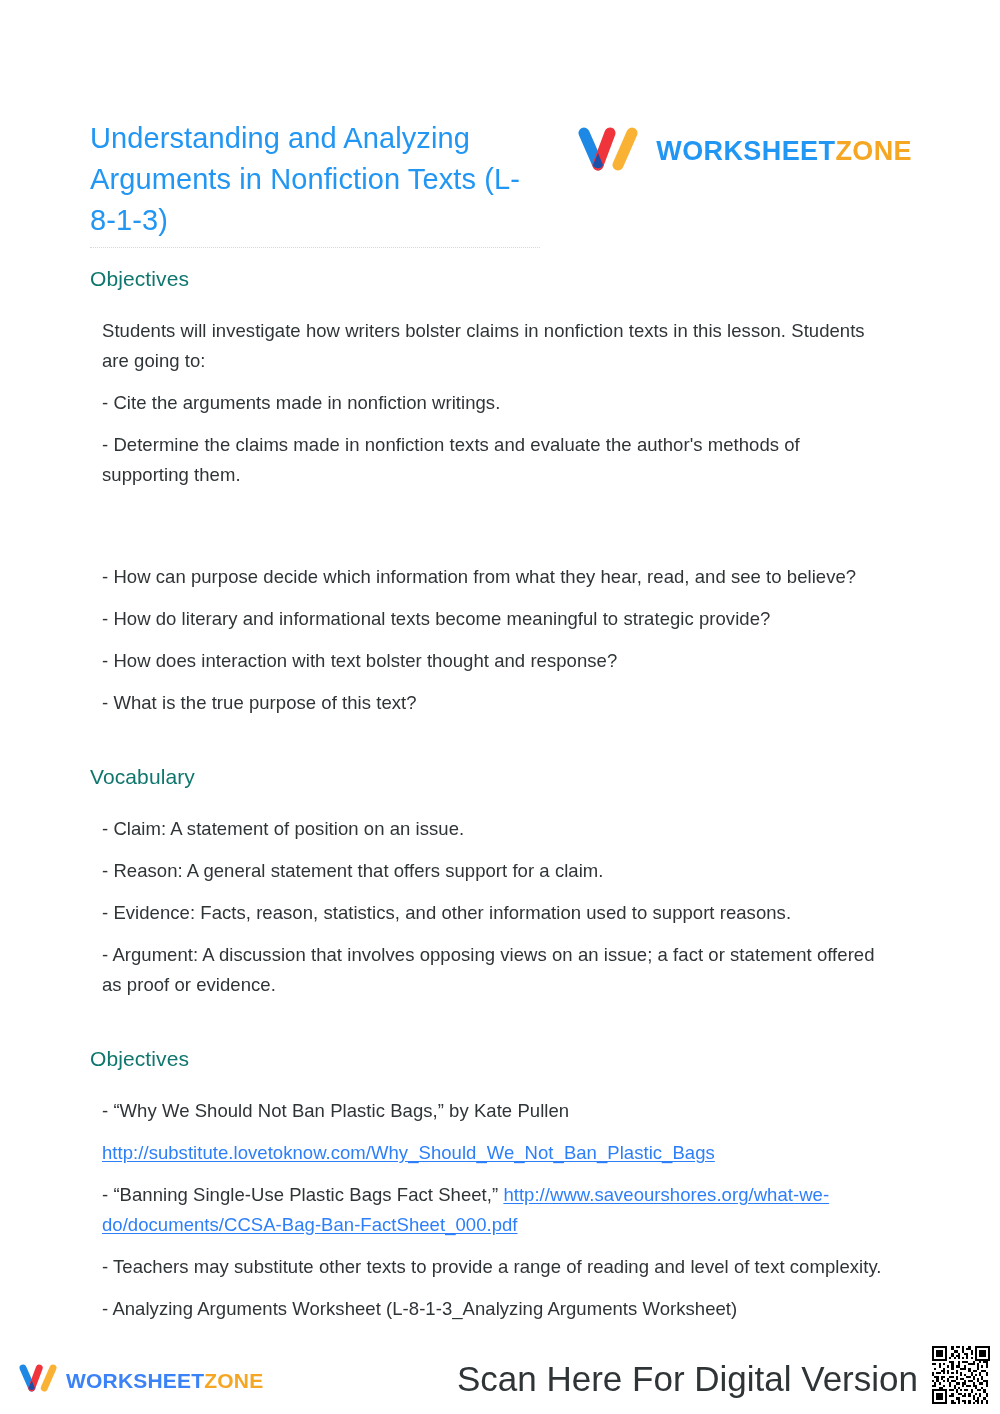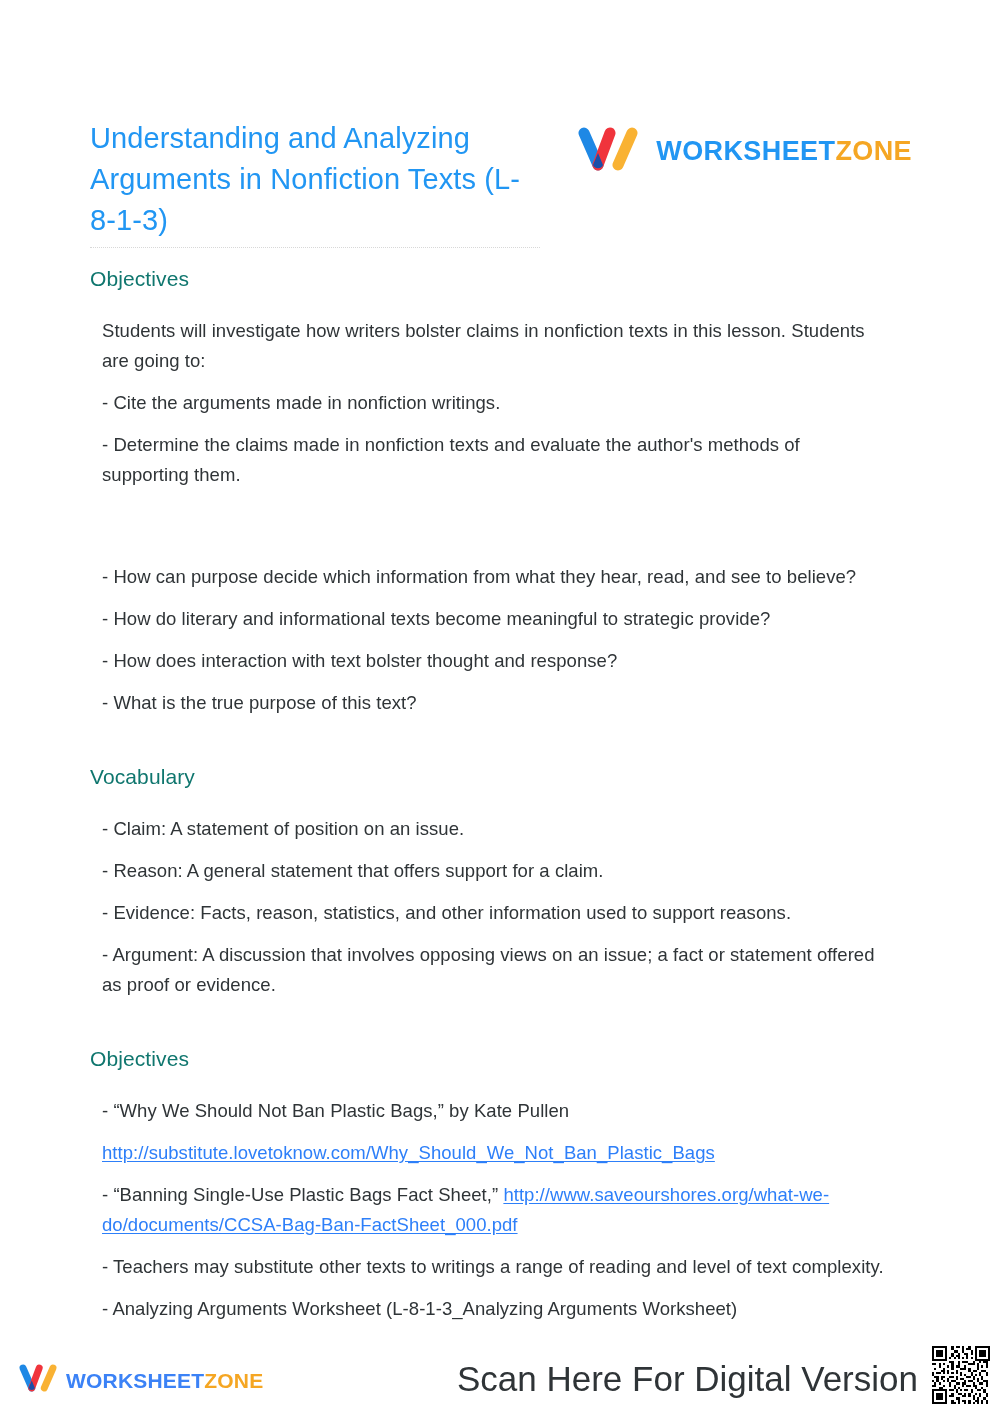--- a/index.html
+++ b/index.html
@@ -225,21 +225,21 @@
     </div>
 
     <div class="spacer-md"></div>
 
     <div class="section">
       <div class="section-heading">Objectives</div>
       <div class="section-body">
         <p>- “Why We Should Not Ban Plastic Bags,” by Kate Pullen</p>
         <p><a class="doclink" href="#">http://substitute.lovetoknow.com/Why_Should_We_Not_Ban_Plastic_Bags</a></p>
         <p><span>- “Banning Single-Use Plastic Bags Fact Sheet,” </span><a class="doclink" href="#">http://www.saveourshores.org/what-we-do/documents/CCSA-Bag-Ban-FactSheet_000.pdf</a></p>
-        <p>- Teachers may substitute other texts to writings a range of reading and level of text complexity.</p>
+        <p>- Teachers may substitute other texts to provide a range of reading and level of text complexity.</p>
         <p>- Analyzing Arguments Worksheet (L-8-1-3_Analyzing Arguments Worksheet)</p>
       </div>
     </div>
 
   </div>
 
   <div class="footer">
 
     <div class="brand-footer">
       <span>

